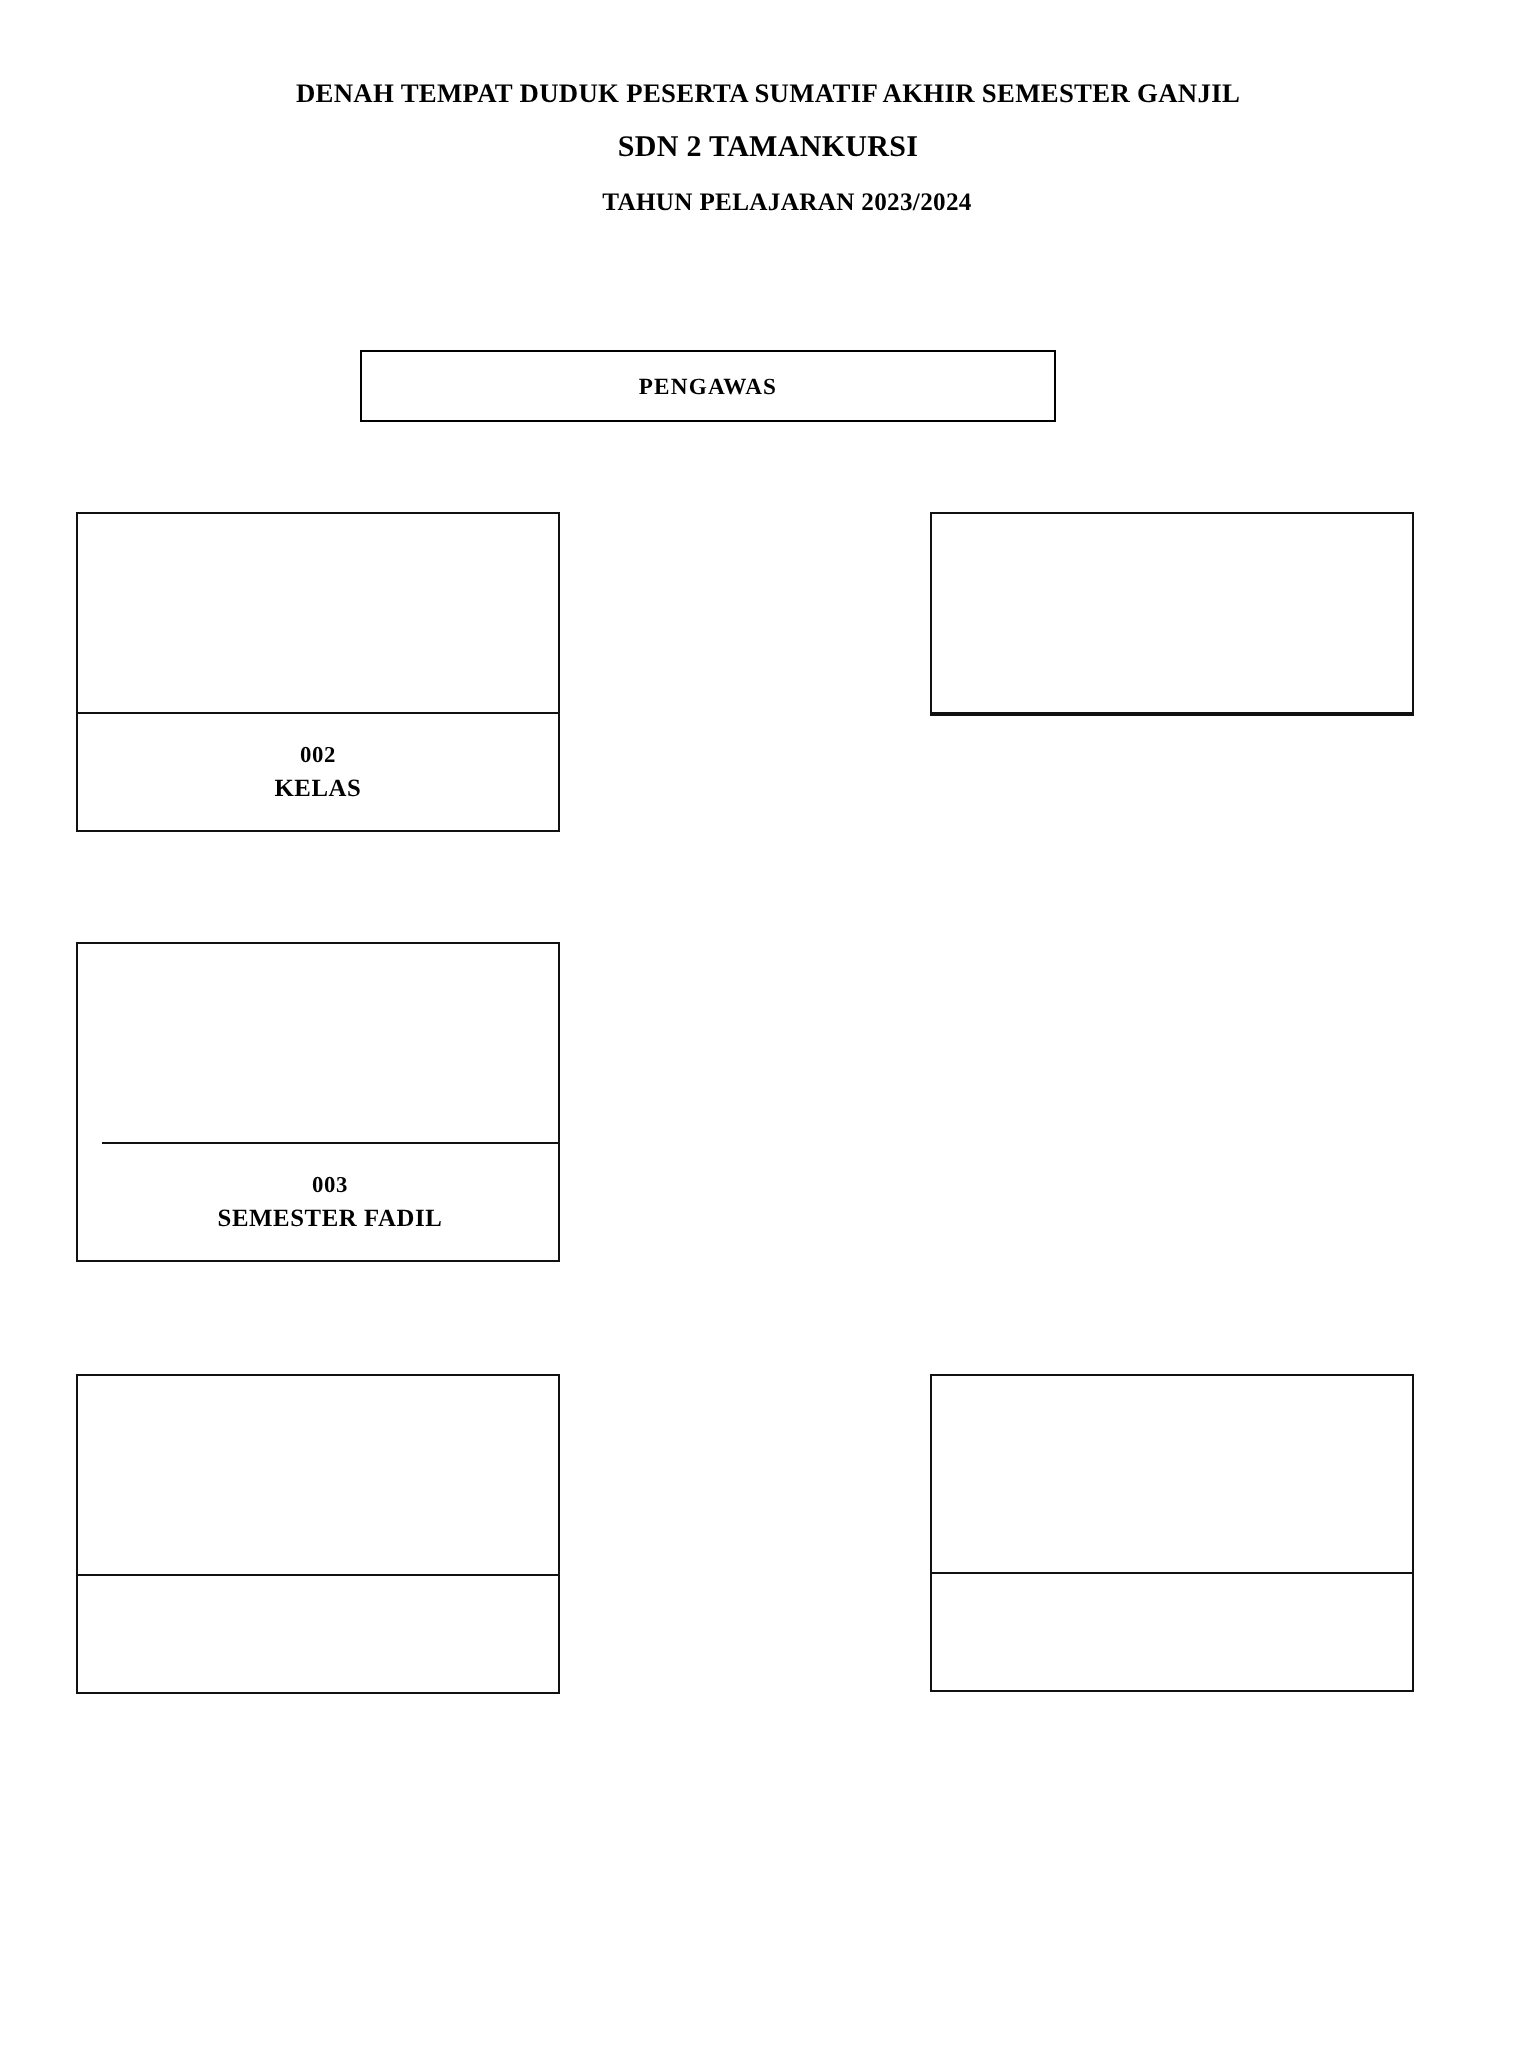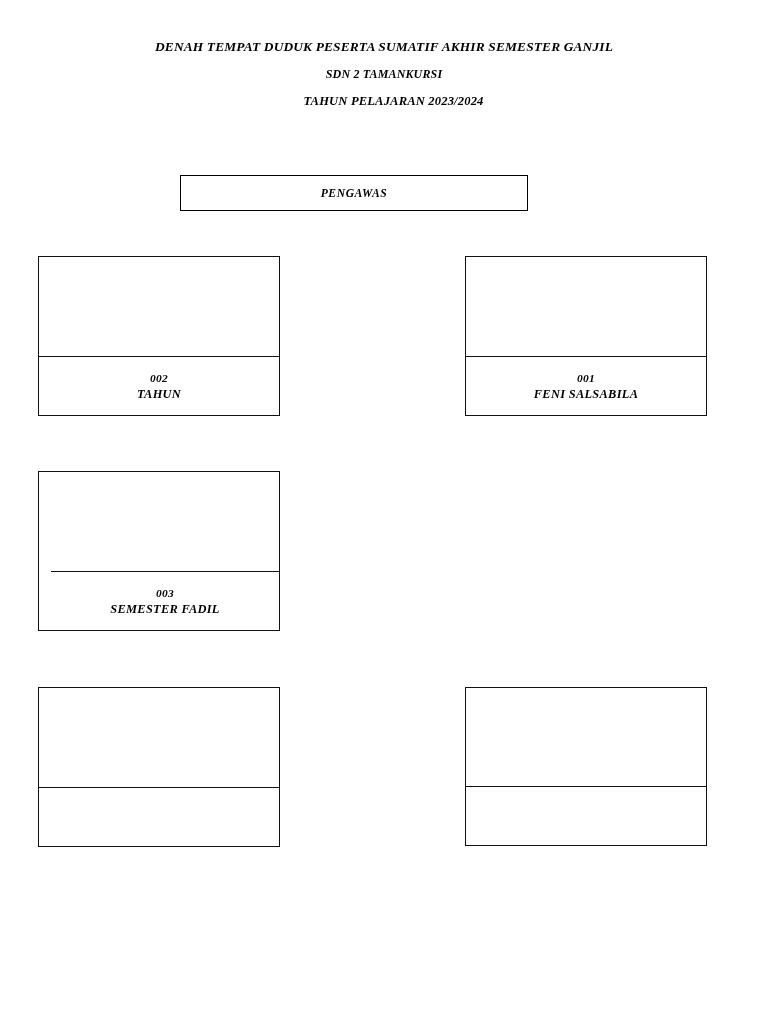--- a/index.html
+++ b/index.html
@@ -13,40 +13,39 @@
     position: relative;
     font-family: "Liberation Serif", "DejaVu Serif", serif;
     color: #000000;
     overflow: hidden;
   }
 
   .page {
     position: relative;
     width: 768px;
     height: 1024px;
-    font-style: italic;
   }
 
   
   .title-block {
     position: absolute;
     left: 0;
     top: 34px;
     width: 768px;
     text-align: center;
   }
   .title-line {
     font-weight: bold;
     font-size: 13.2px;
     letter-spacing: 0.15px;
     line-height: 26.8px;
     white-space: nowrap;
   }
   .title-line.l1 { font-size: 13.4px; }
-  .title-line.l2 { font-size: 12px; }
+  .title-line.l2 { font-size: 15px; }
   .title-line.l3 { font-size: 12.6px; padding-left: 19px; }
   .title-line.l4 { font-size: 12.6px; }
 
   
   .pengawas-box {
     position: absolute;
     left: 180px;
     top: 175px;
     width: 348px;
     height: 36px;
@@ -137,30 +136,26 @@
   <div class="pengawas-box">
     <span class="pengawas-label">PENGAWAS</span>
   </div>
 
   <div class="seat-grid">
 
     <div class="seat-box col-left row-1">
       <div class="upper-cell"></div>
       <div class="lower-cell">
         <div class="seat-number">002</div>
-        <div class="seat-name">TAHUN</div>
+        <div class="seat-name">KELAS</div>
       </div>
     </div>
 
     <div class="seat-box col-right row-1">
       <div class="upper-cell"></div>
-      <div class="lower-cell">
-        <div class="seat-number">001</div>
-        <div class="seat-name">FENI SALSABILA</div>
-      </div>
     </div>
 
     <div class="seat-box col-left row-2">
       <div class="upper-cell"></div>
       <div class="lower-cell">
         <div class="seat-number">003</div>
         <div class="seat-name">SEMESTER FADIL</div>
       </div>
     </div>
 

